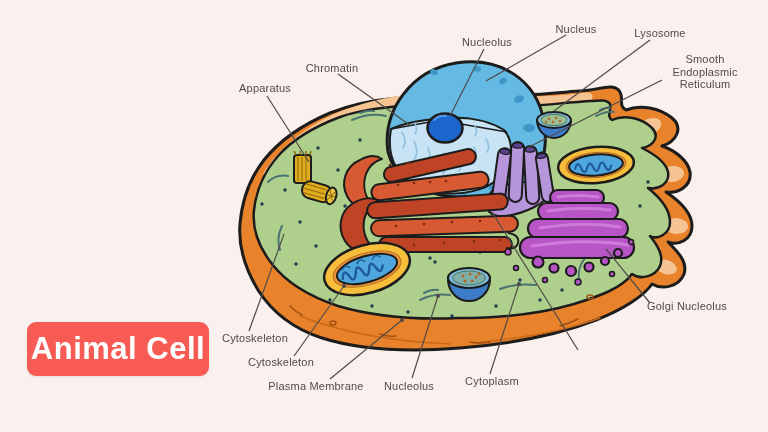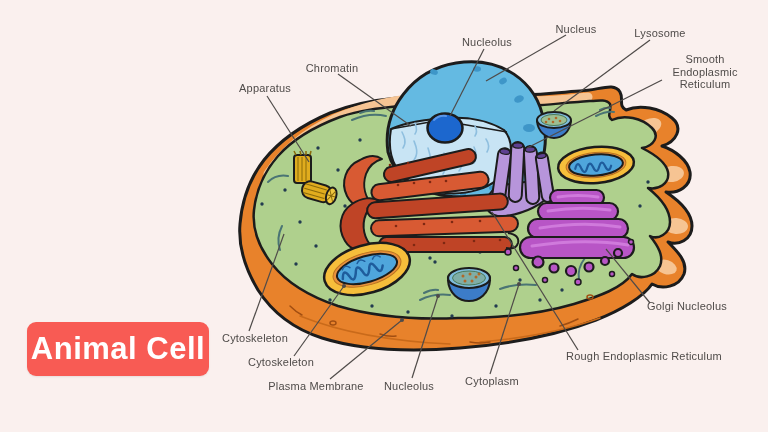--- a/index.html
+++ b/index.html
@@ -297,21 +297,20 @@
     </g>
   </svg>
 
   <div class="lbl" style="left:265px;top:88px">Apparatus</div>
   <div class="lbl" style="left:332px;top:68px">Chromatin</div>
   <div class="lbl" style="left:487px;top:42px">Nucleolus</div>
   <div class="lbl" style="left:576px;top:29px">Nucleus</div>
   <div class="lbl" style="left:660px;top:33px">Lysosome</div>
   <div class="lbl block" style="left:665px;top:53px">Smooth Endoplasmic Reticulum</div>
   <div class="lbl" style="left:687px;top:306px">Golgi Nucleolus</div>
-  <div class="lbl" style="left:644px;top:356px">Rough Endoplasmic Reticulum</div>
   <div class="lbl" style="left:492px;top:381px">Cytoplasm</div>
   <div class="lbl" style="left:409px;top:386px">Nucleolus</div>
   <div class="lbl" style="left:316px;top:386px">Plasma Membrane</div>
   <div class="lbl" style="left:281px;top:362px">Cytoskeleton</div>
   <div class="lbl" style="left:255px;top:338px">Cytoskeleton</div>
 
   <div class="badge" style="background-color: rgb(248, 91, 84);">
     <span style="color: rgb(255, 255, 255);">Animal Cell</span>
   </div>
 </div>

